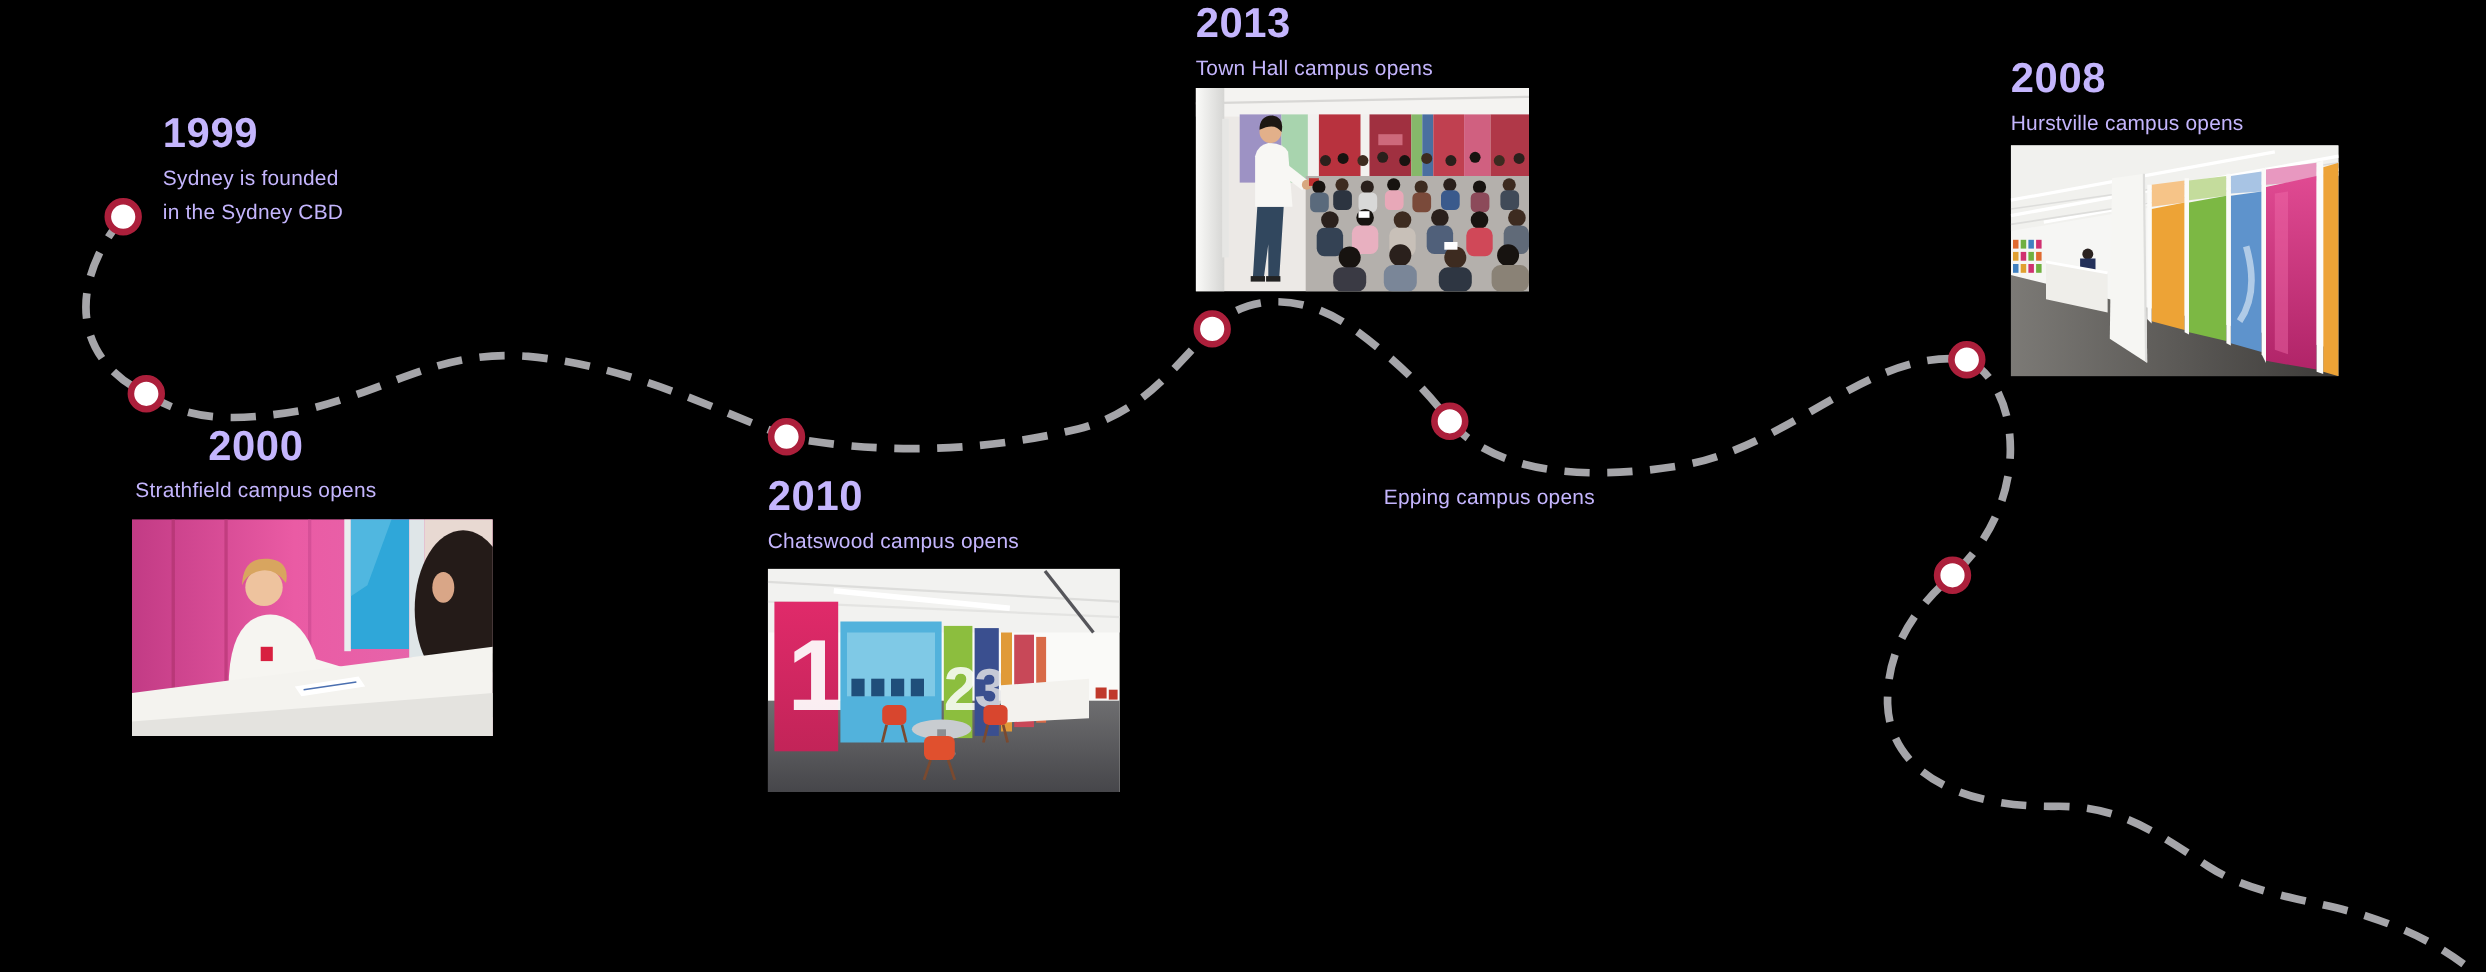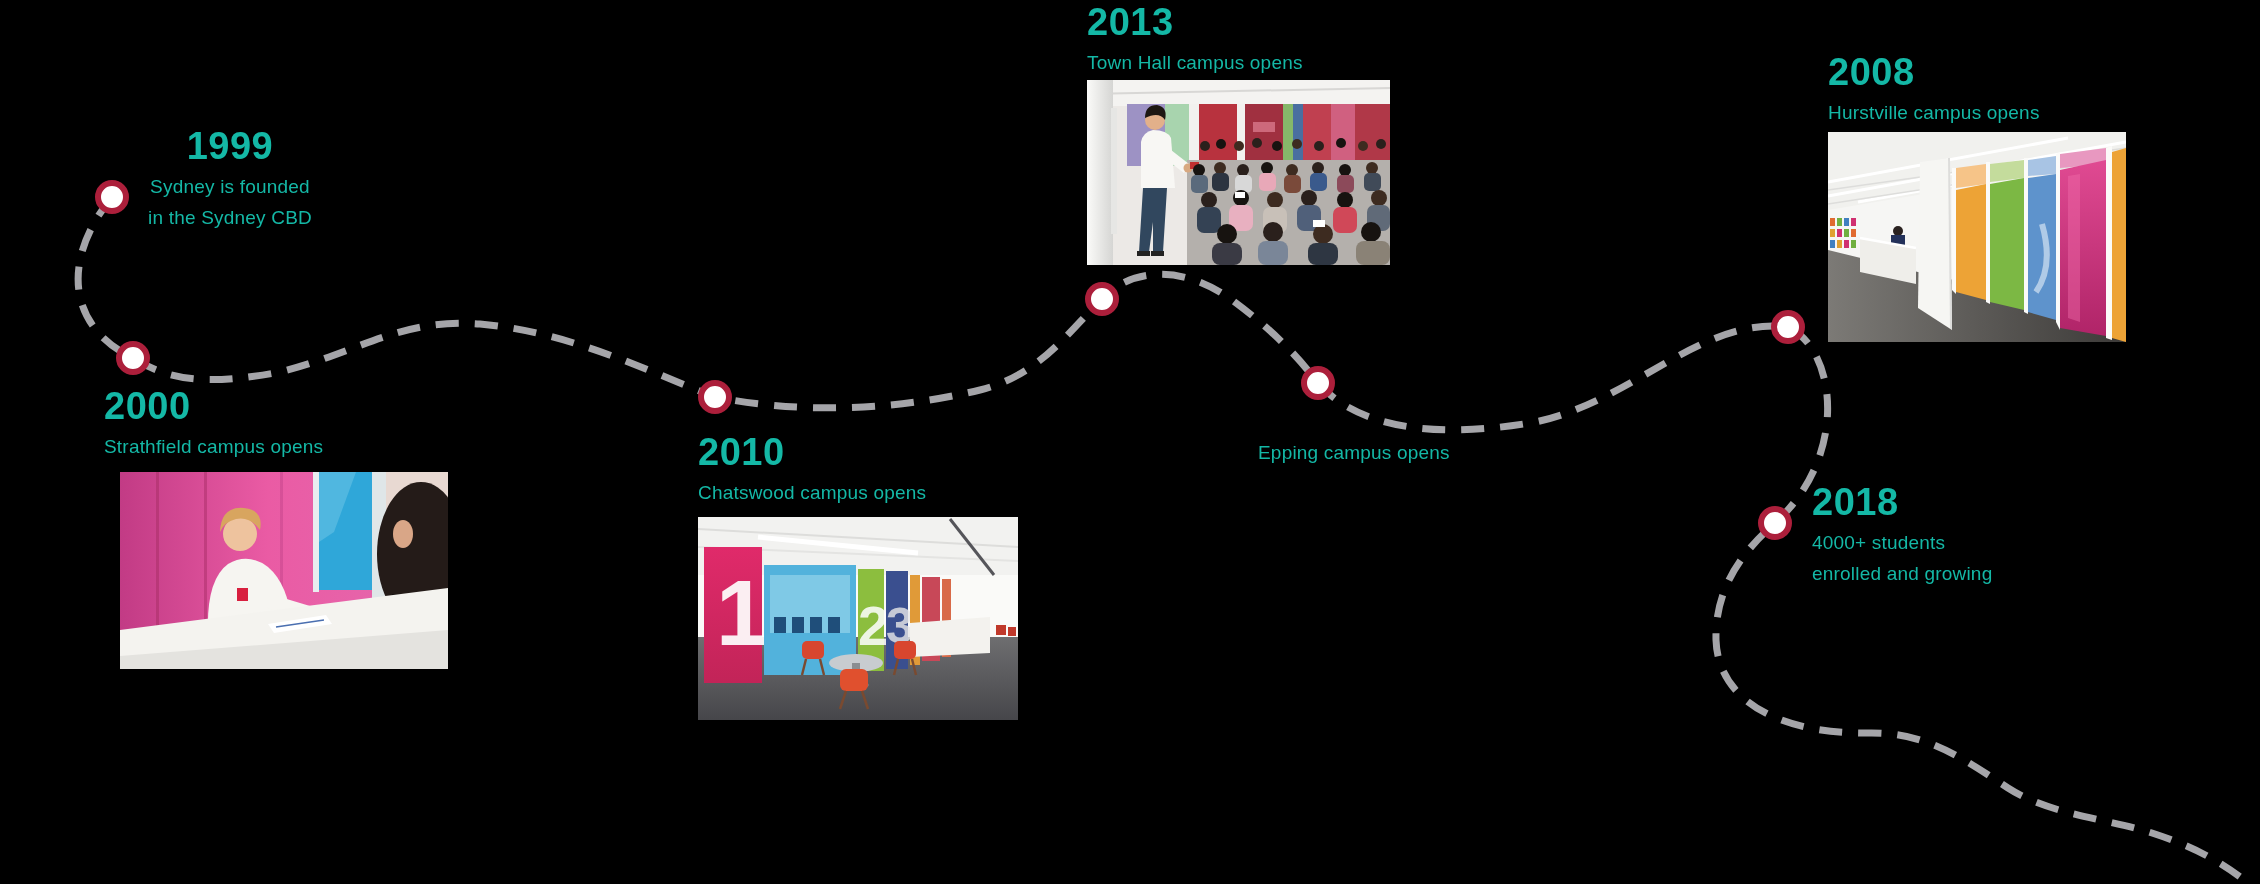--- a/index.html
+++ b/index.html
@@ -3,30 +3,30 @@
 <meta charset="utf-8">
 <style>
   html,body{margin:0;padding:0;}
   body{
     width:2260px;height:884px;position:relative;overflow:hidden;
     background:#000000;
     font-family:"Liberation Sans", sans-serif;
   }
   .canvas{position:absolute;inset:0;}
   svg.route{position:absolute;left:0;top:0;}
-  .milestone{position:absolute;color:#14b8a6;}
+  .milestone{position:absolute;color:#c4b5fd;}
   .milestone .year{
     font-size:38px;font-weight:700;line-height:40px;letter-spacing:0.5px;
   }
   .milestone .desc{margin-top:5px;}
   .milestone .line{
     font-size:19px;font-weight:400;line-height:31px;letter-spacing:0.2px;
   }
-  .m-1999{left:148px;top:126px;text-align:center;}
-  .m-2000{left:104px;top:386px;}
+  .m-1999{left:148px;top:102px;}
+  .m-2000{left:123px;top:386px;text-align:center;}
   .m-2010{left:698px;top:432px;}
   .m-2013{left:1087px;top:2px;}
   .m-2014{left:1258px;top:432px;}
   .m-2017{left:1828px;top:52px;}
   .m-2018{left:1812px;top:482px;}
   svg.photo{position:absolute;display:block;}
   .ph-2000{left:120px;top:472px;}
   .ph-2010{left:698px;top:517px;}
   .ph-2013{left:1087px;top:80px;}
   .ph-2017{left:1828px;top:132px;}
@@ -98,27 +98,20 @@
     </div>
   </div>
 
   <div class="milestone m-2017">
     <div class="year">2008</div>
     <div class="desc">
       <div class="line">Hurstville campus opens</div>
     </div>
   </div>
 
-  <div class="milestone m-2018">
-    <div class="year">2018</div>
-    <div class="desc">
-      <div class="line">4000+ students</div>
-      <div class="line">enrolled and growing</div>
-    </div>
-  </div>
 
   <svg class="photo ph-2000" width="328" height="197" viewBox="0 0 328 197">
     <defs>
       <linearGradient id="pk" x1="0" y1="0" x2="1" y2="0">
         <stop offset="0" stop-color="#c23b85"></stop>
           <stop offset="0.45" stop-color="#ea5ba4"></stop>
           <stop offset="1" stop-color="#e46aae"></stop>
       </linearGradient>
     </defs>
     <rect width="328" height="197" fill="url(#pk)"></rect>

